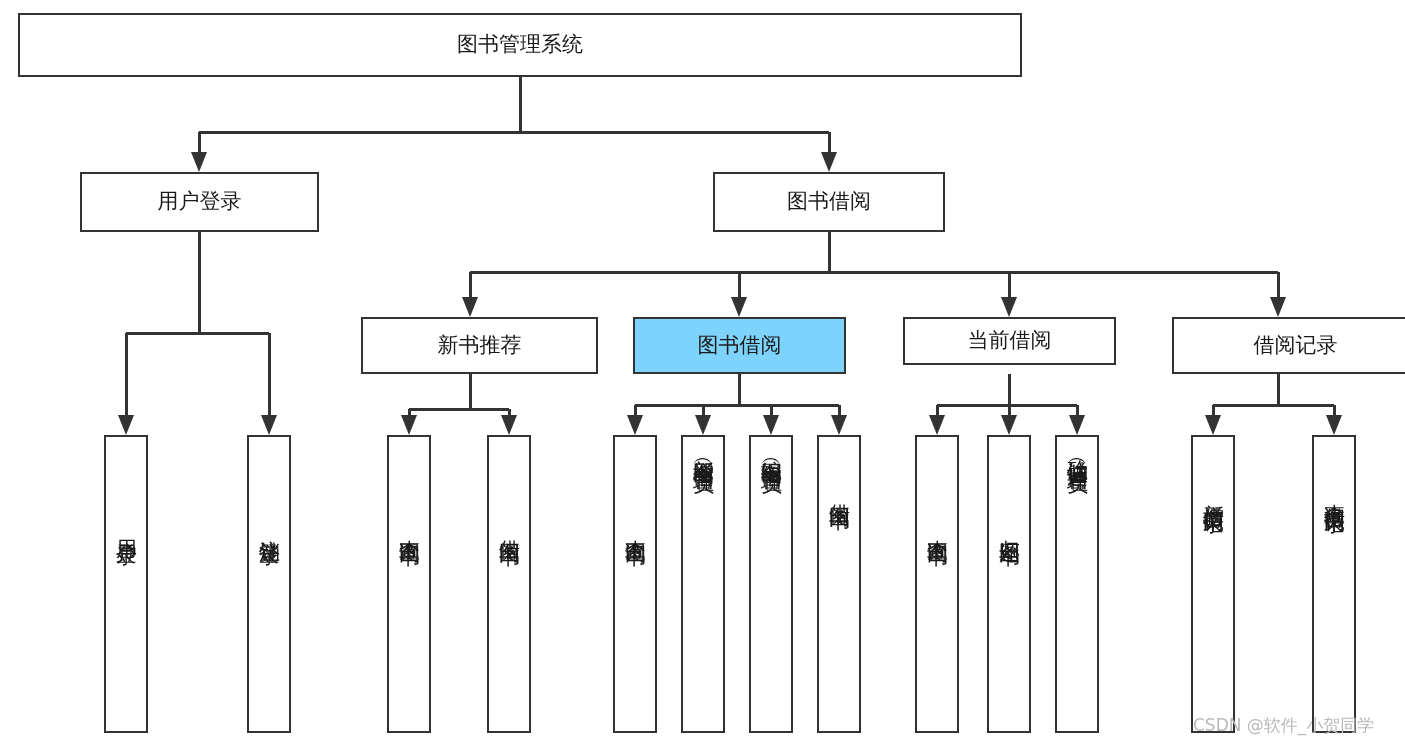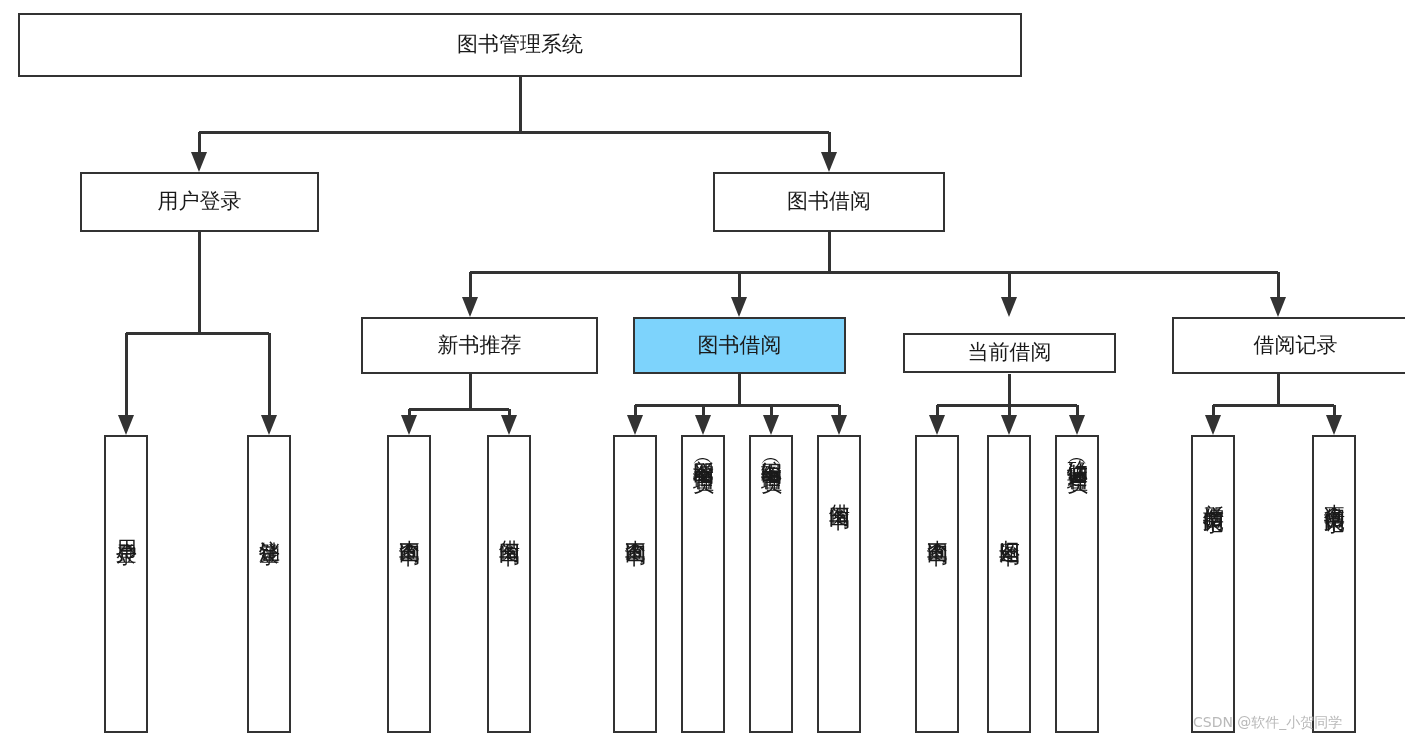--- a/index.html
+++ b/index.html
@@ -60,21 +60,21 @@
   }
   .node.vertical.mid .node-label {
     padding-top: 80px;
   }
   .node.vertical.midshort .node-label {
     padding-top: 44px;
   }
   .watermark {
     position: absolute;
     color: #b9b9b9;
-    font-size: 14px;
+    font-size: 17px;
     white-space: nowrap;
     user-select: none;
   }
 </style>
 </head>
 <body>
 
 <div id="diagram-root">
 
   <svg class="edges" viewBox="0 0 1405 747" xmlns="http://www.w3.org/2000/svg">
@@ -143,21 +143,21 @@
       </div>
       <div class="node horizontal " style="left: 713px; top: 172px; width: 232px; height: 60px; border-color: rgb(51, 51, 51); background: rgb(255, 255, 255);">
         <span class="node-label" style="color: rgb(26, 26, 26);">图书借阅</span>
       </div>
       <div class="node horizontal " style="left: 361px; top: 317px; width: 237px; height: 57px; border-color: rgb(51, 51, 51); background: rgb(255, 255, 255);">
         <span class="node-label" style="color: rgb(26, 26, 26);">新书推荐</span>
       </div>
       <div class="node horizontal " style="left: 633px; top: 317px; width: 213px; height: 57px; border-color: rgb(51, 51, 51); background: #7dd3fc;">
         <span class="node-label" style="color: rgb(26, 26, 26);">图书借阅</span>
       </div>
-      <div class="node horizontal " style="left: 903px; top: 333px; width: 213px; height: 40px; border-color: rgb(51, 51, 51); background: rgb(255, 255, 255);">
+      <div class="node horizontal " style="left: 903px; top: 317px; width: 213px; height: 48px; border-color: rgb(51, 51, 51); background: rgb(255, 255, 255);">
         <span class="node-label" style="color: rgb(26, 26, 26);">当前借阅</span>
       </div>
       <div class="node horizontal " style="left: 1172px; top: 317px; width: 247px; height: 57px; border-color: rgb(51, 51, 51); background: rgb(255, 255, 255);">
         <span class="node-label" style="color: rgb(26, 26, 26);">借阅记录</span>
       </div>
       <div class="node vertical mid" style="left: 104px; top: 435px; width: 44px; height: 298px; border-color: rgb(51, 51, 51); background: rgb(255, 255, 255);">
         <span class="node-label" style="color: rgb(26, 26, 26);">用户登录</span>
       </div>
       <div class="node vertical mid" style="left: 247px; top: 435px; width: 44px; height: 298px; border-color: rgb(51, 51, 51); background: rgb(255, 255, 255);">
         <span class="node-label" style="color: rgb(26, 26, 26);">注销登录</span>

